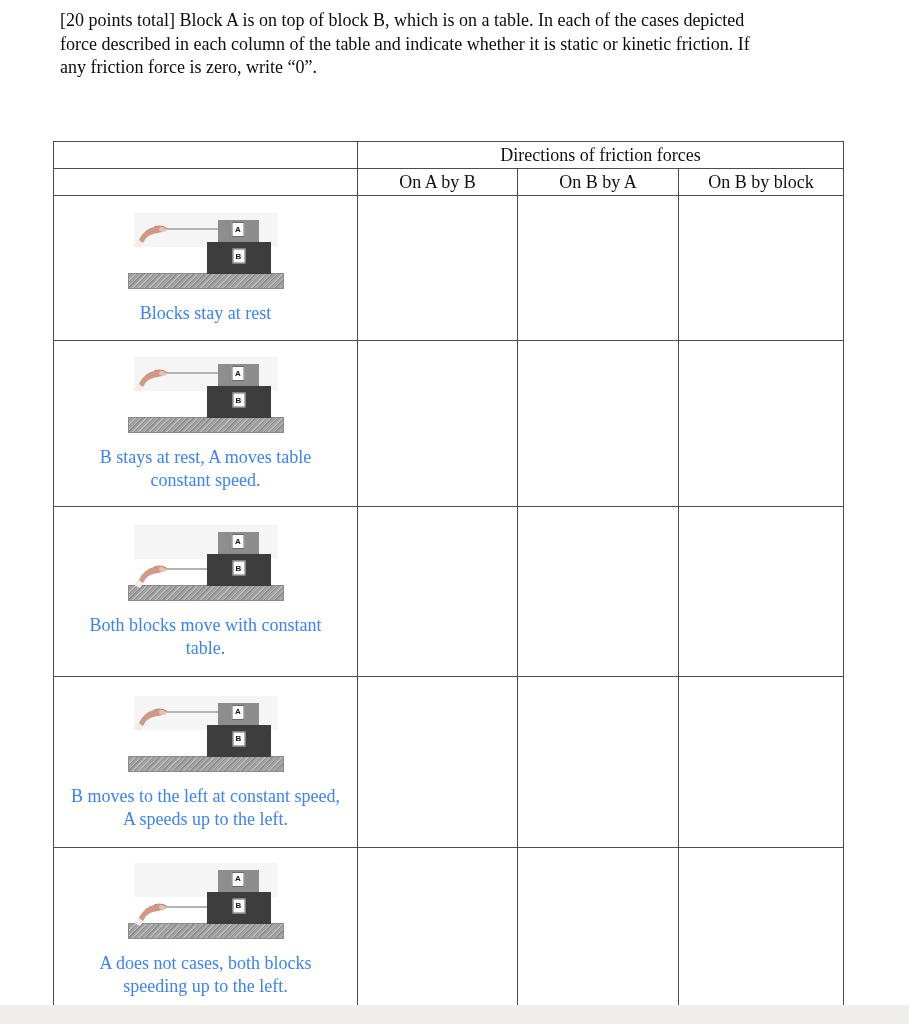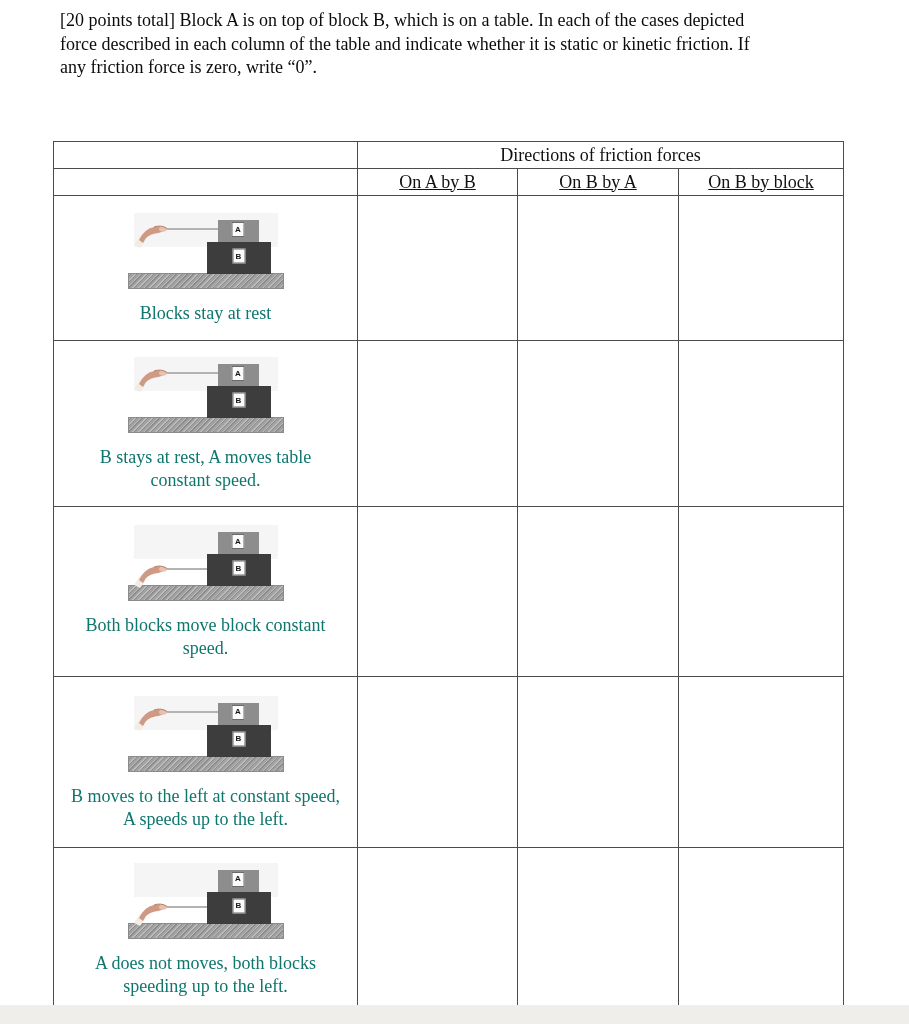--- a/index.html
+++ b/index.html
@@ -24,36 +24,36 @@
     border-collapse:collapse; table-layout:fixed;
     width:790px;
   }
   table.friction td {
     border:1.5px solid #4c4c4c;
     padding:0; vertical-align:middle;
     font-size:18px;
   }
   td.ghost { border:none; background:transparent; }
   td.title-cell { height:26px; text-align:center; font-size:18px; }
-  td.col-hdr   { height:26px; text-align:center; font-size:18px;text-decoration:underline; }
+  td.col-hdr   { height:26px; text-align:center; font-size:18px; }
 
   tbody tr:nth-child(1) td { height:144px; }
   tbody tr:nth-child(2) td { height:165px; }
   tbody tr:nth-child(3) td { height:169px; }
   tbody tr:nth-child(4) td { height:170px; }
   tbody tr:nth-child(5) td { height:162px; }
 
   td.case-cell { text-align:center; }
   .case-inner {
     display:flex; flex-direction:column; align-items:center;
     justify-content:center; gap:13px; padding-top:8px;
   }
   .caption {
     font-size:18px; line-height:23px; text-align:center;
-    max-width:270px; color:#0f766e;
+    max-width:270px; color:#3b82f6;
   }
 
   
   .illus { position:relative; width:156px; height:70px; flex:0 0 auto; }
   .photo-bg {
     position:absolute; left:6px; top:-6px; width:144px; height:34px;
     background:#ededed; opacity:.55;
   }
   .slab {
     position:absolute; left:0; bottom:0; width:154px; height:14px;
@@ -195,21 +195,21 @@
                   <span class="tag">A</span>
                 </div>
               <div class="string"></div>
               <svg class="hand" viewBox="0 0 38 28">
                 <path d="M2 25 L8 16 L14 20 L8 28 Z" fill="#f2ebe6"></path>
                 <path d="M7 20 Q12 9 22 7 Q30 5 35 8.5 Q30 13 23 13.5 Q14 15 11 23 Z" fill="#cf9a84"></path>
                 <ellipse cx="31" cy="9" rx="4" ry="2.6" fill="#e9c0ac"></ellipse>
                 <path d="M22 7 Q29 4.5 35 8.5" stroke="#b97f66" stroke-width="1" fill="none"></path>
               </svg>
             </div>
-            <div class="caption">Both blocks move block constant speed.</div>
+            <div class="caption">Both blocks move with constant table.</div>
           </div>
         </td>
         <td class="ans"></td>
         <td class="ans"></td>
         <td class="ans"></td>
       </tr>
 
       <tr>
         <td class="case-cell">
           <div class="case-inner">
@@ -251,21 +251,21 @@
                   <span class="tag">A</span>
                 </div>
               <div class="string"></div>
               <svg class="hand" viewBox="0 0 38 28">
                 <path d="M2 25 L8 16 L14 20 L8 28 Z" fill="#f2ebe6"></path>
                 <path d="M7 20 Q12 9 22 7 Q30 5 35 8.5 Q30 13 23 13.5 Q14 15 11 23 Z" fill="#cf9a84"></path>
                 <ellipse cx="31" cy="9" rx="4" ry="2.6" fill="#e9c0ac"></ellipse>
                 <path d="M22 7 Q29 4.5 35 8.5" stroke="#b97f66" stroke-width="1" fill="none"></path>
               </svg>
             </div>
-            <div class="caption">A does not moves, both blocks speeding up to the left.</div>
+            <div class="caption">A does not cases, both blocks speeding up to the left.</div>
           </div>
         </td>
         <td class="ans"></td>
         <td class="ans"></td>
         <td class="ans"></td>
       </tr>
 
     </tbody>
   </table>
 

